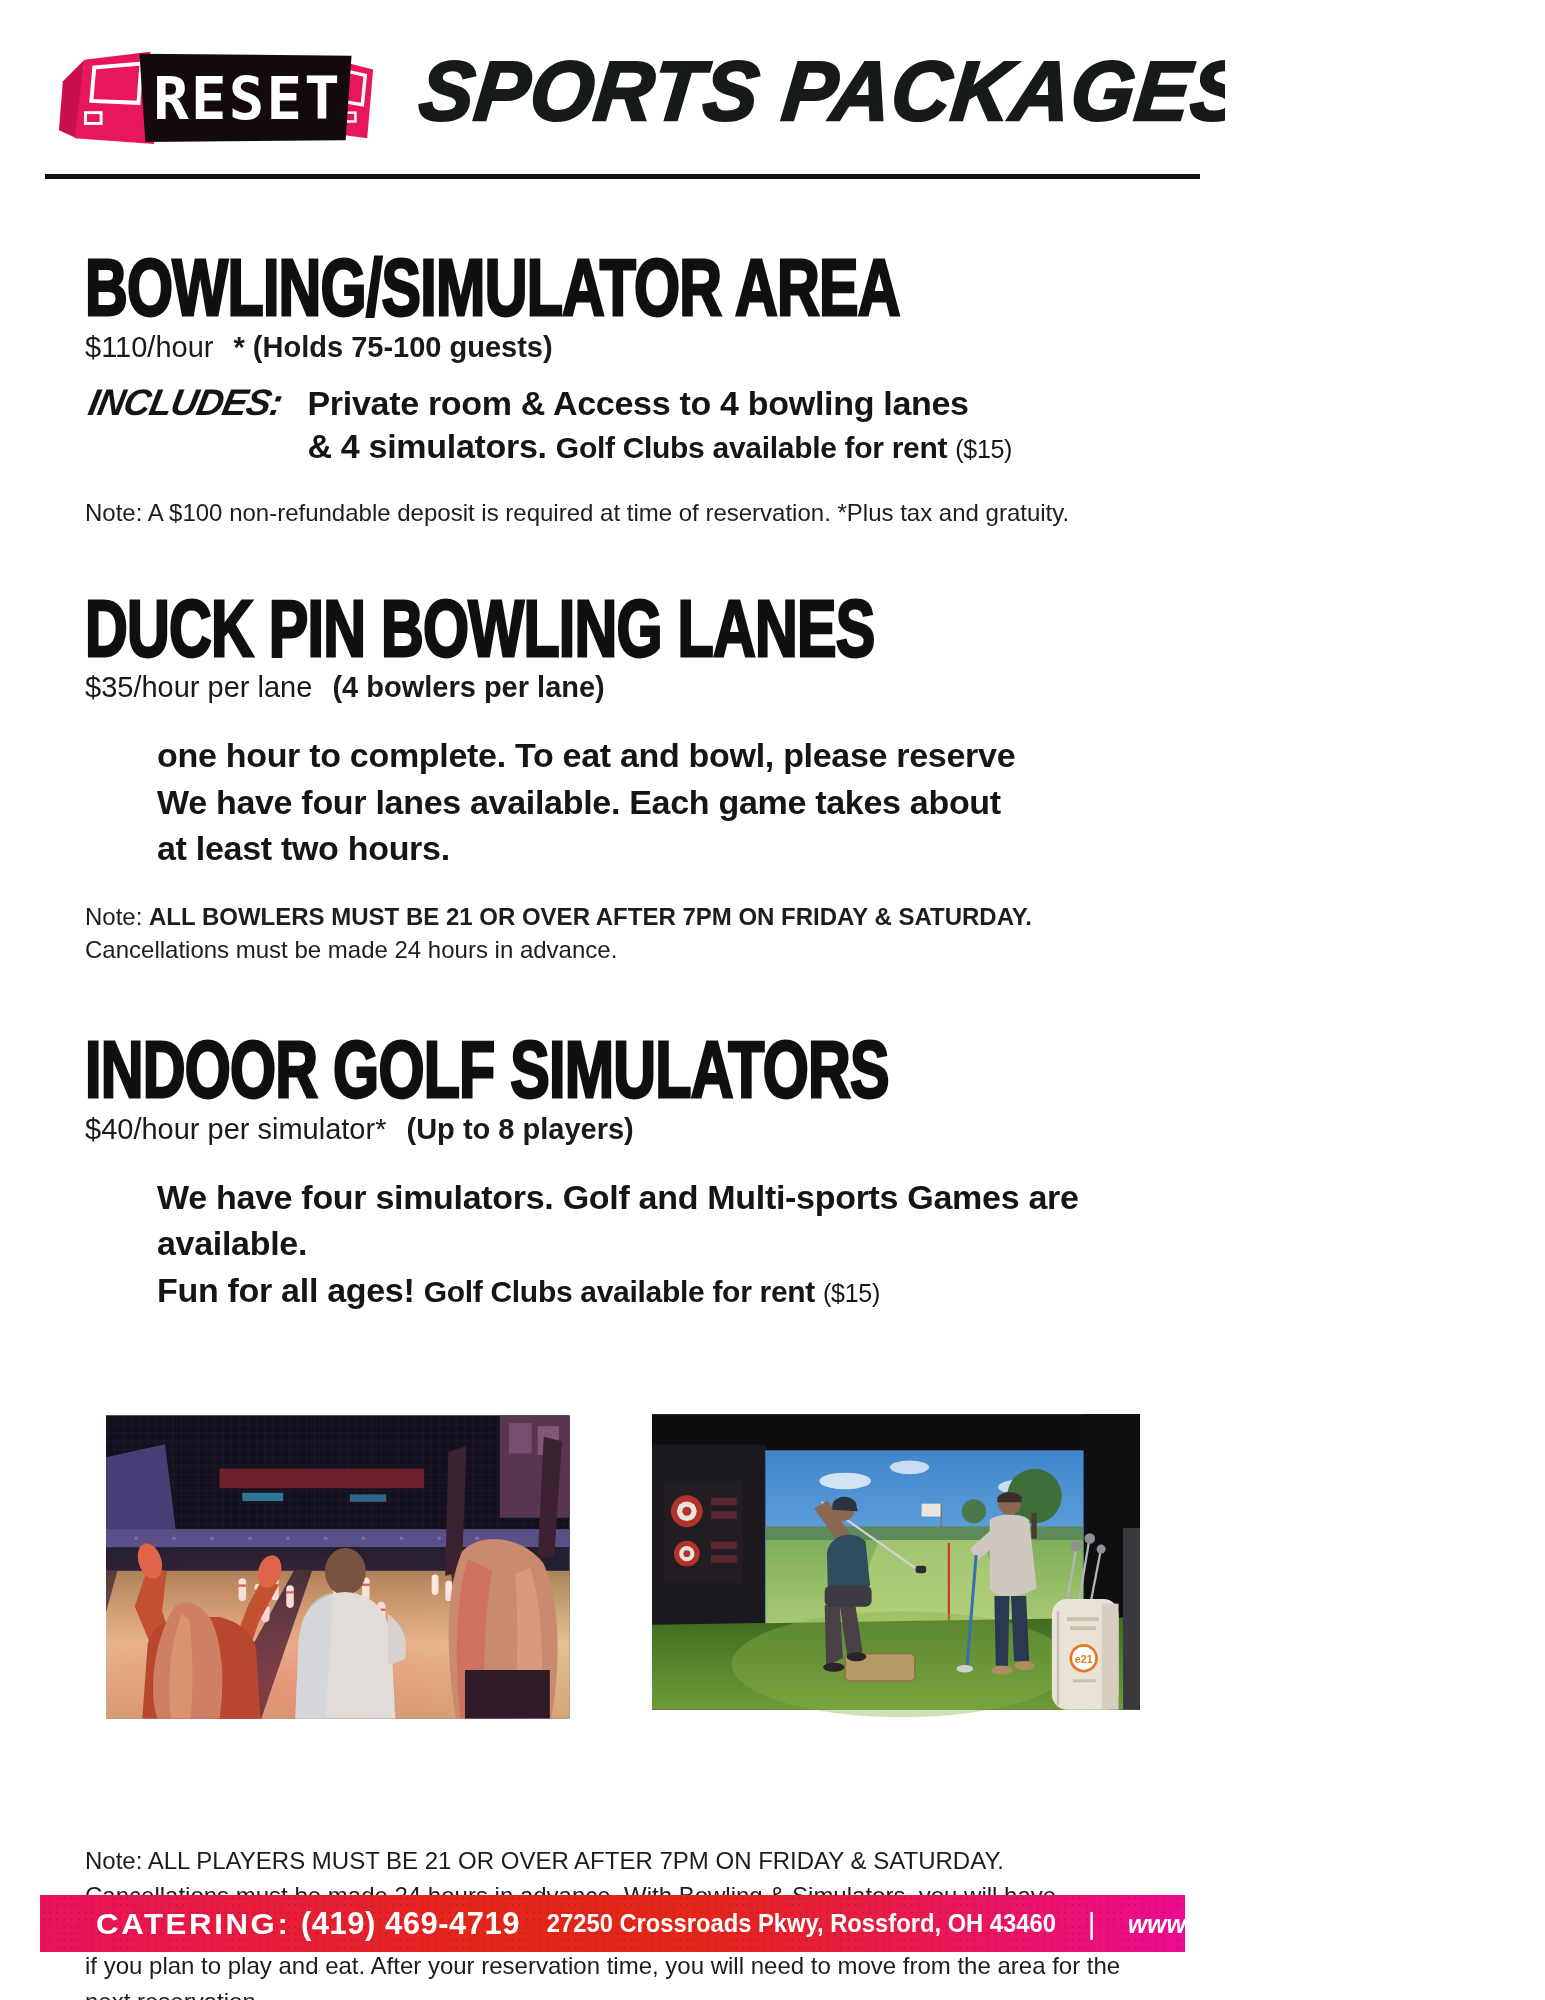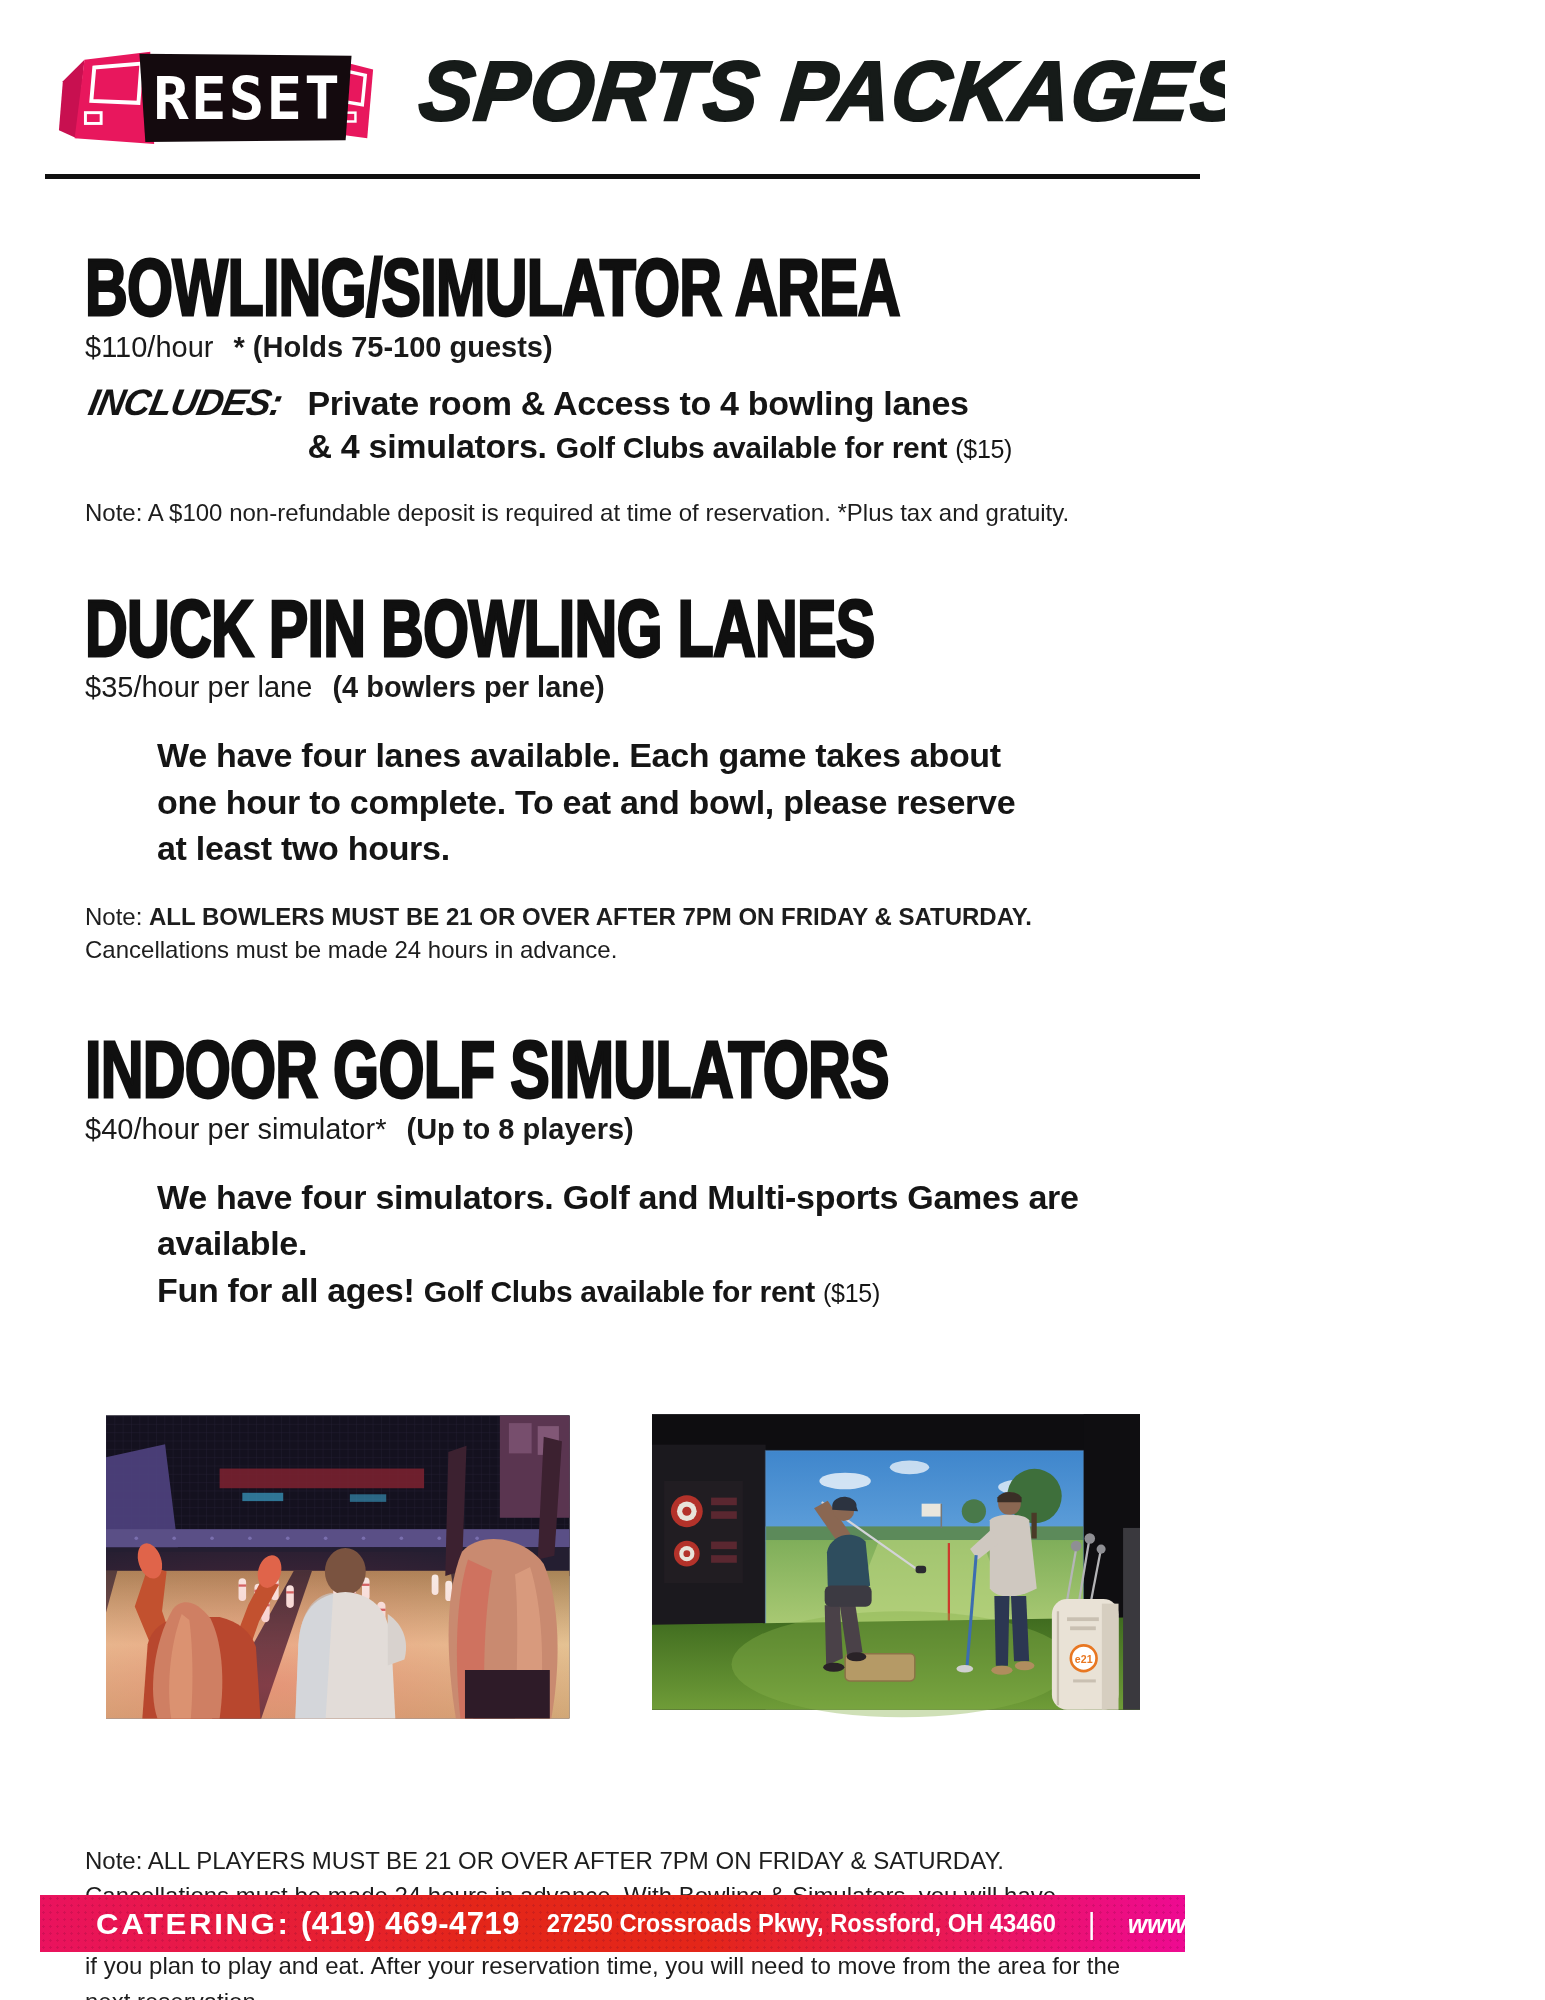--- a/index.html
+++ b/index.html
@@ -104,22 +104,22 @@
       <span>Note: </span><span>A $100 non-refundable deposit is required at time of reservation. *Plus tax and gratuity.</span>
     </div>
 
     
     <h2 class="sec-heading mt-sec2">DUCK PIN BOWLING LANES</h2>
     <div class="price-line">
       <span class="price-light">$35/hour per lane</span>
       <span class="price-med">(4 bowlers per lane)</span>
     </div>
     <div class="body-par">
+      <span class="par-line">one hour to complete. To eat and bowl, please reserve</span>
       <span class="par-line">We have four lanes available. Each game takes about</span>
-      <span class="par-line">one hour to complete. To eat and bowl, please reserve</span>
       <span class="par-line">at least two hours.</span>
     </div>
     <div class="note">
       <span>Note: </span><span class="nb">ALL BOWLERS MUST BE 21 OR OVER AFTER 7PM ON FRIDAY &amp; SATURDAY.</span><br>
       <span>Cancellations must be made 24 hours in advance.</span>
     </div>
 
     
     <h2 class="sec-heading mt-sec3">INDOOR GOLF SIMULATORS</h2>
     <div class="price-line">

